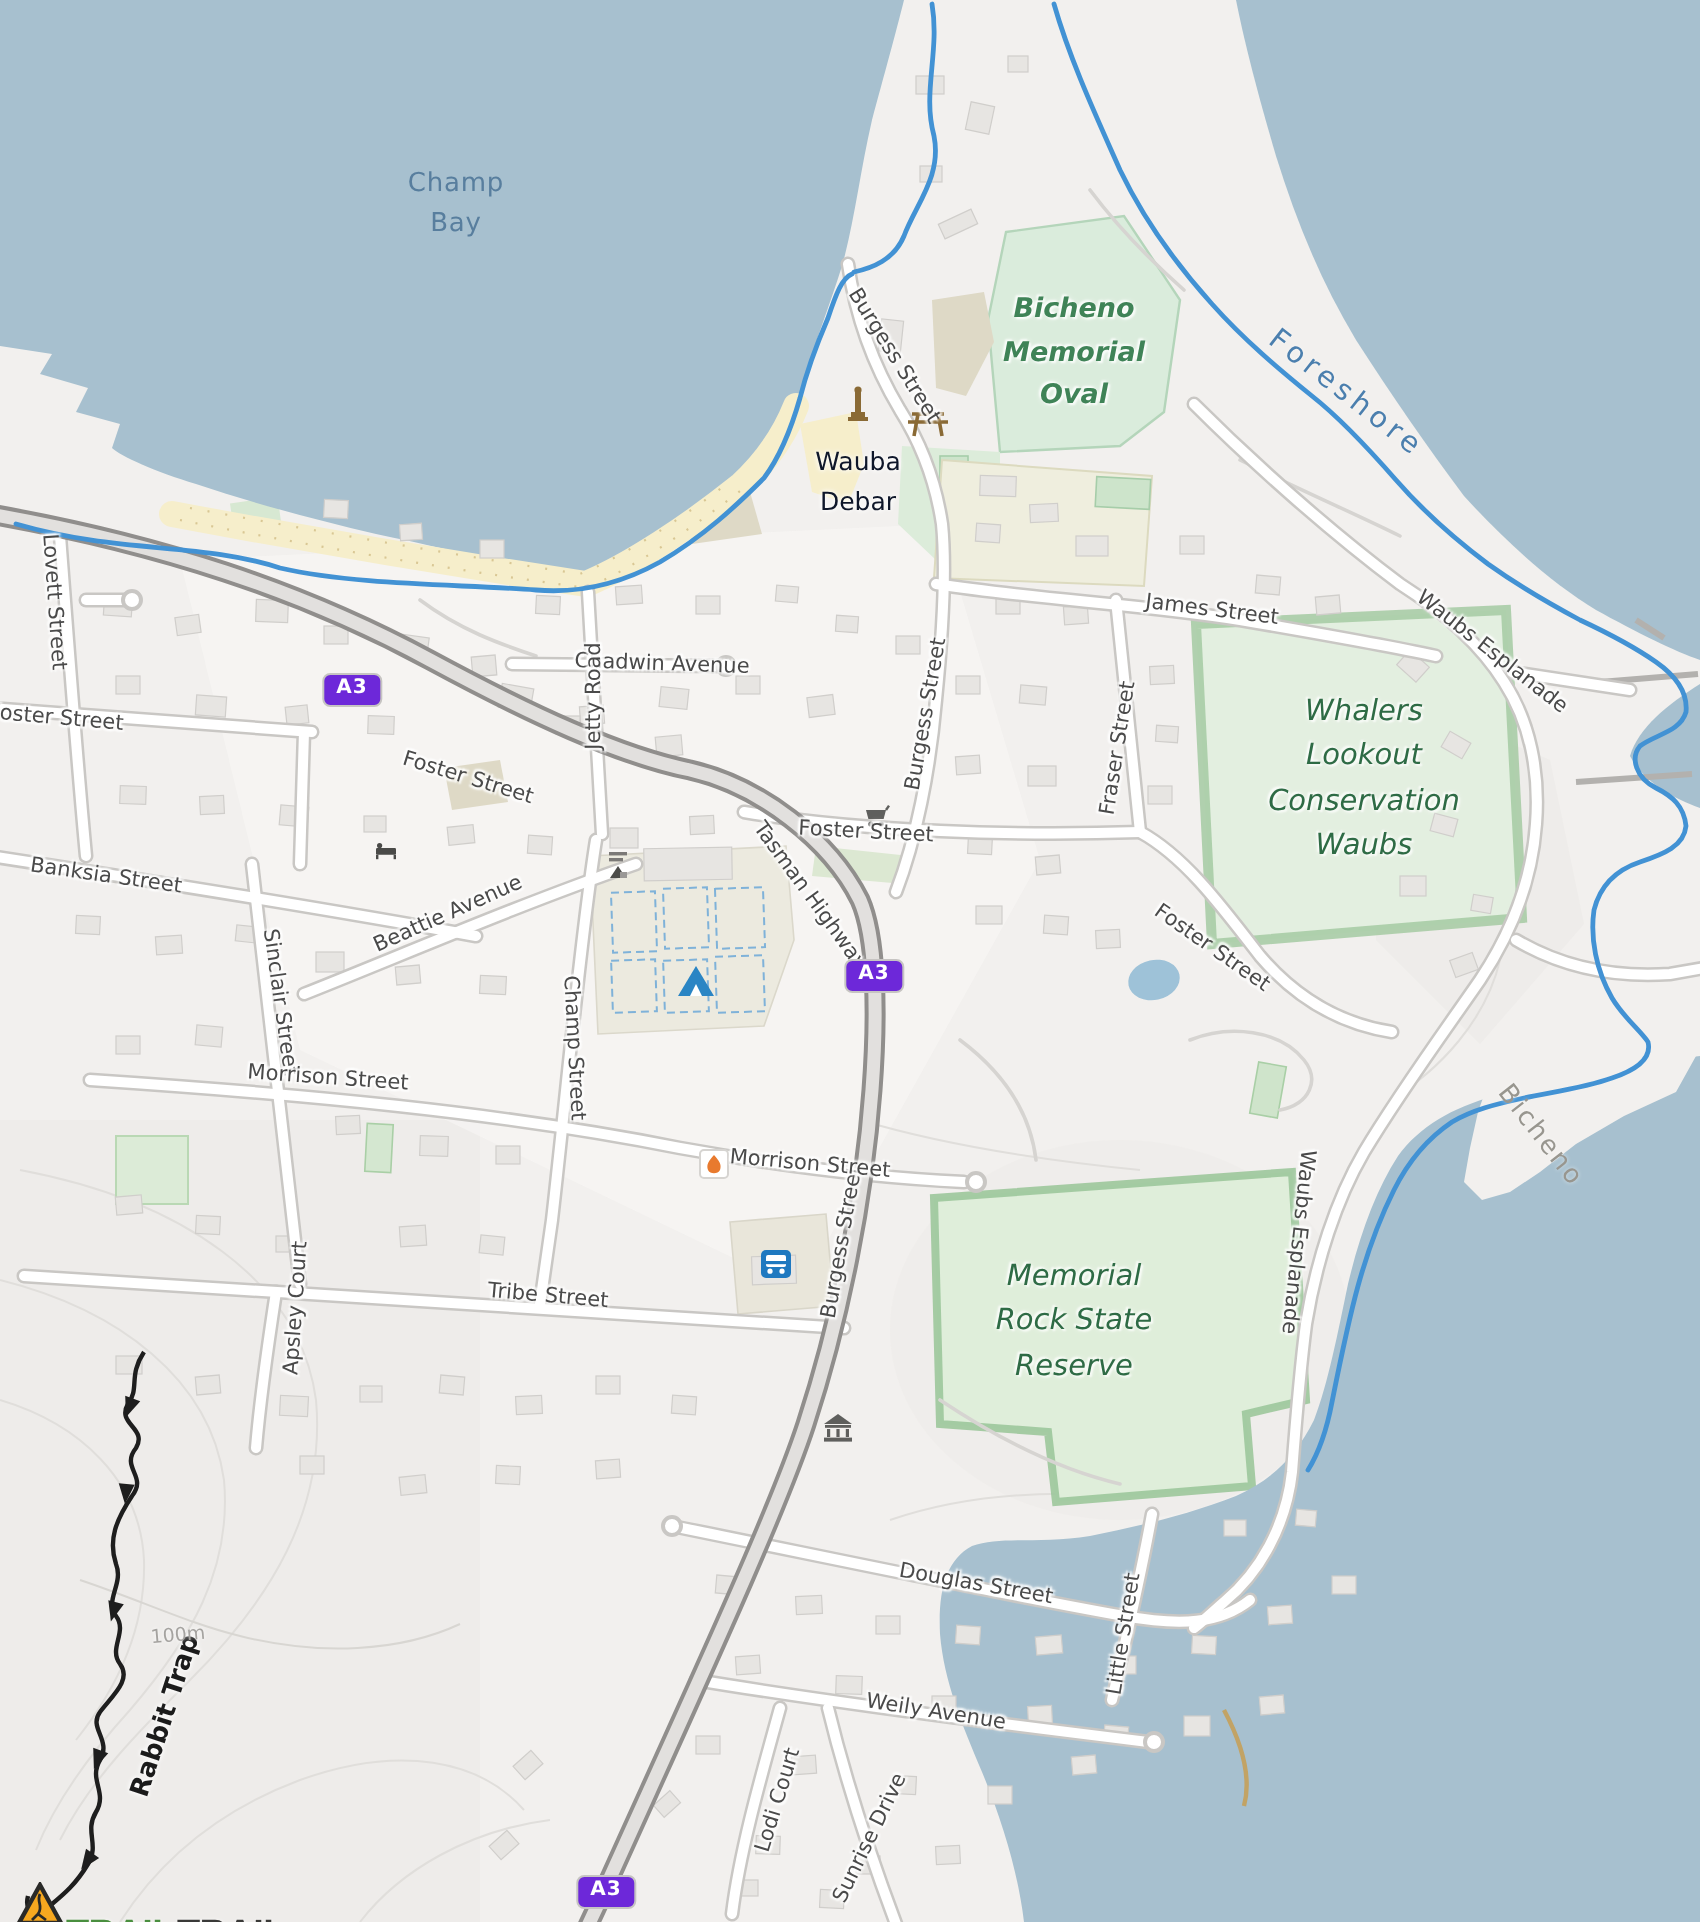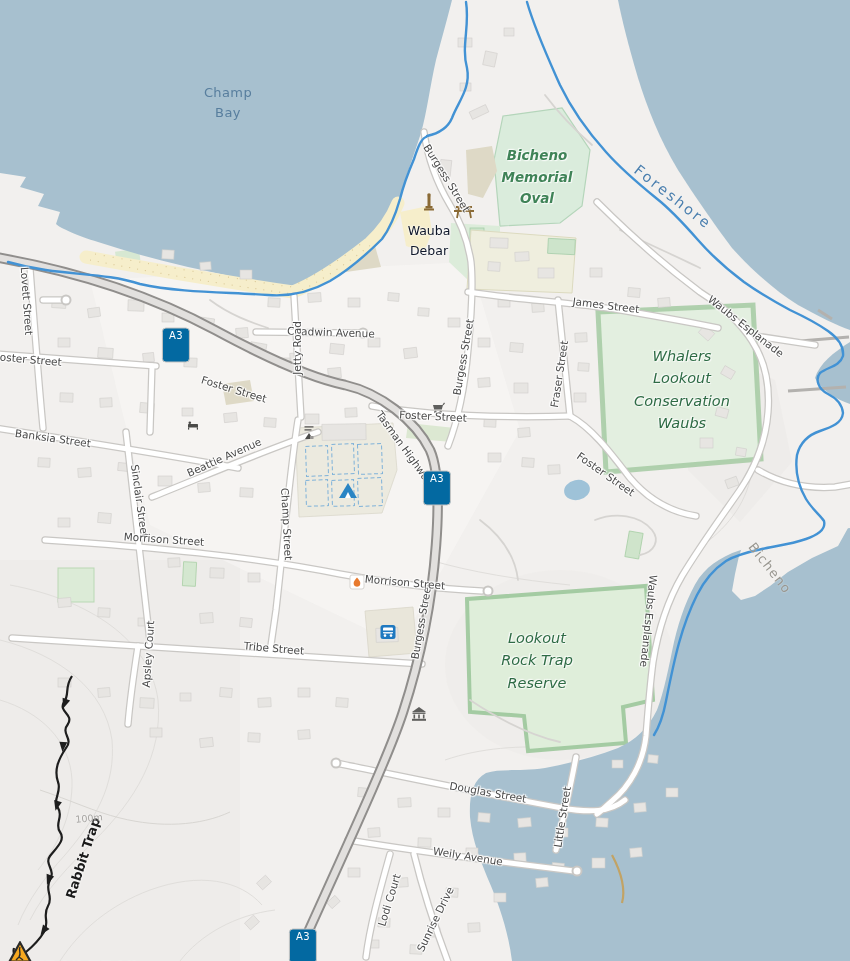--- a/index.html
+++ b/index.html
@@ -19,22 +19,22 @@
   .area{font-style:italic;
        text-shadow:-1px -1px 1px rgba(255,255,255,.8),1px 1px 1px rgba(255,255,255,.8),0 0 3px rgba(255,255,255,.8);}
   .green1{color:#3f8357;font-size:13.5px;line-height:1.6;}
   .green2{color:#2e6b45;font-size:14.5px;line-height:1.55;}
   .olive{color:#7d7b49;font-size:13px;line-height:1.6;}
   .brown{color:#0f172a;font-size:12.5px;font-style:normal;line-height:1.6;
        text-shadow:0 0 2px #fff,0 0 3px #fff;}
   .trail-lbl{font-size:13px;font-weight:bold;color:#1b1b1b;
        text-shadow:0 0 2px #fff,0 0 3px #fff;}
   .contour-lbl{font-size:9.5px;color:#a5a3a0;text-shadow:0 0 2px #fff;}
-  .shield{position:absolute;transform:translate(-50%,-50%);background:#0369a1;color:#fff;
-       font-size:10px;font-weight:normal;letter-spacing:.5px;padding:1px 6px 20px;border-radius:4px;
+  .shield{position:absolute;transform:translate(-50%,-50%);background:#6d28d9;color:#fff;
+       font-size:10px;font-weight:bold;letter-spacing:.5px;padding:1px 6px 2px;border-radius:4px;
        border:1.5px solid #c6c4c2;line-height:1.2;}
   .logo{position:absolute;left:8px;top:924px;display:flex;align-items:center;gap:1px;cursor:pointer;}
   .logo-text{font-size:19px;font-weight:bold;letter-spacing:-.3px;
        font-family:"Liberation Sans","DejaVu Sans",sans-serif;
        text-shadow:0 0 2px rgba(255,255,255,.55);margin-top:33px;}
   .lt{color:#4a8f3f}.lf{color:#3a3a38}
 </style>
 </head>
 <body>
 
@@ -388,21 +388,21 @@
     </g>
   </g>
 </svg>
 
 <div class="lbl water-lbl wrap" style="left:228px;top:102px;width:62px;">Champ Bay</div>
 <div class="lbl foreshore" style="left:673px;top:197px;--r:38deg;">Foreshore</div>
 <div class="lbl locality" style="left:770px;top:568px;--r:52deg;">Bicheno</div>
 
 <div class="lbl area green1 wrap" style="left:537px;top:177px;width:82px;font-weight:bold;">Bicheno Memorial Oval</div>
 <div class="lbl area green2 wrap" style="left:682px;top:390px;width:100px;">Whalers Lookout Conservation Waubs</div>
-<div class="lbl area green2 wrap" style="left:537px;top:661px;width:92px;">Lookout Rock Trap Reserve</div>
+<div class="lbl area green2 wrap" style="left:537px;top:661px;width:92px;">Memorial Rock State Reserve</div>
 <div class="lbl area brown wrap" style="left:429px;top:241px;width:52px;">Wauba Debar</div>
 
 <div class="lbl street" style="left:447px;top:178px;--r:58deg;">Burgess Street</div>
 <div class="lbl street" style="left:463px;top:357px;--r:-80deg;">Burgess Street</div>
 <div class="lbl street" style="left:421px;top:621px;--r:-80deg;">Burgess Street</div>
 <div class="lbl street" style="left:28px;top:359px;--r:5deg;">Foster Street</div>
 <div class="lbl street" style="left:234px;top:389px;--r:17deg;">Foster Street</div>
 <div class="lbl street" style="left:433px;top:416px;--r:3deg;">Foster Street</div>
 <div class="lbl street" style="left:606px;top:474px;--r:35deg;">Foster Street</div>
 <div class="lbl street" style="left:405px;top:448px;--r:54deg;">Tasman Highway</div>

